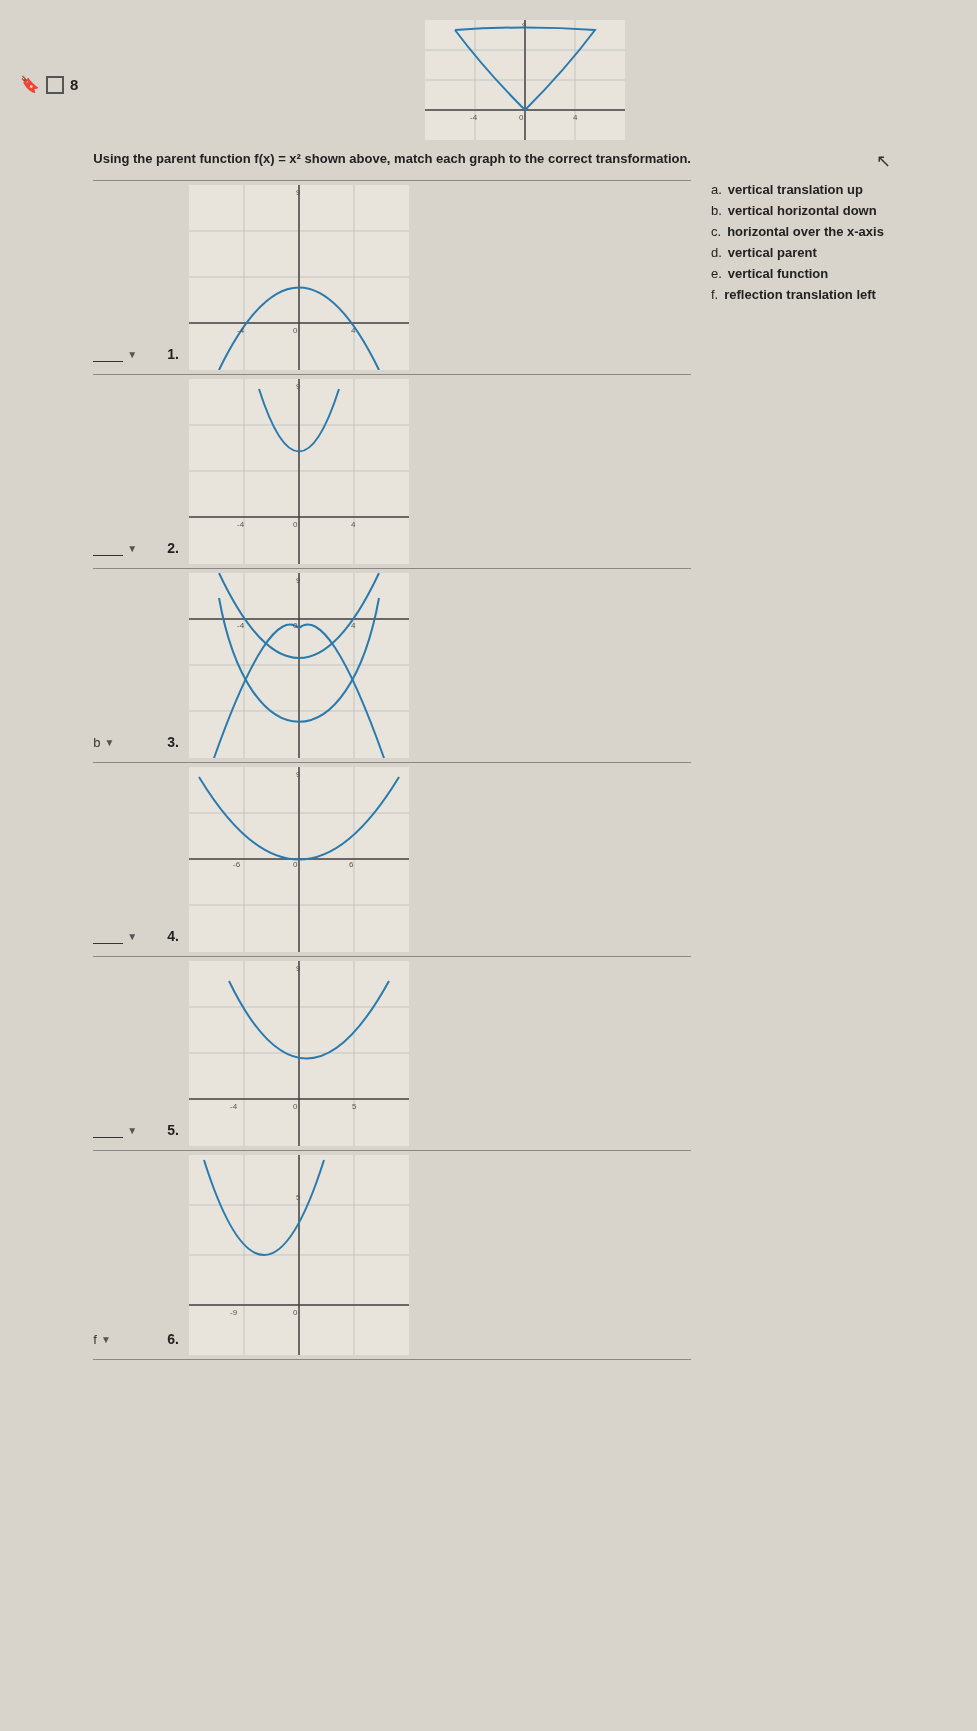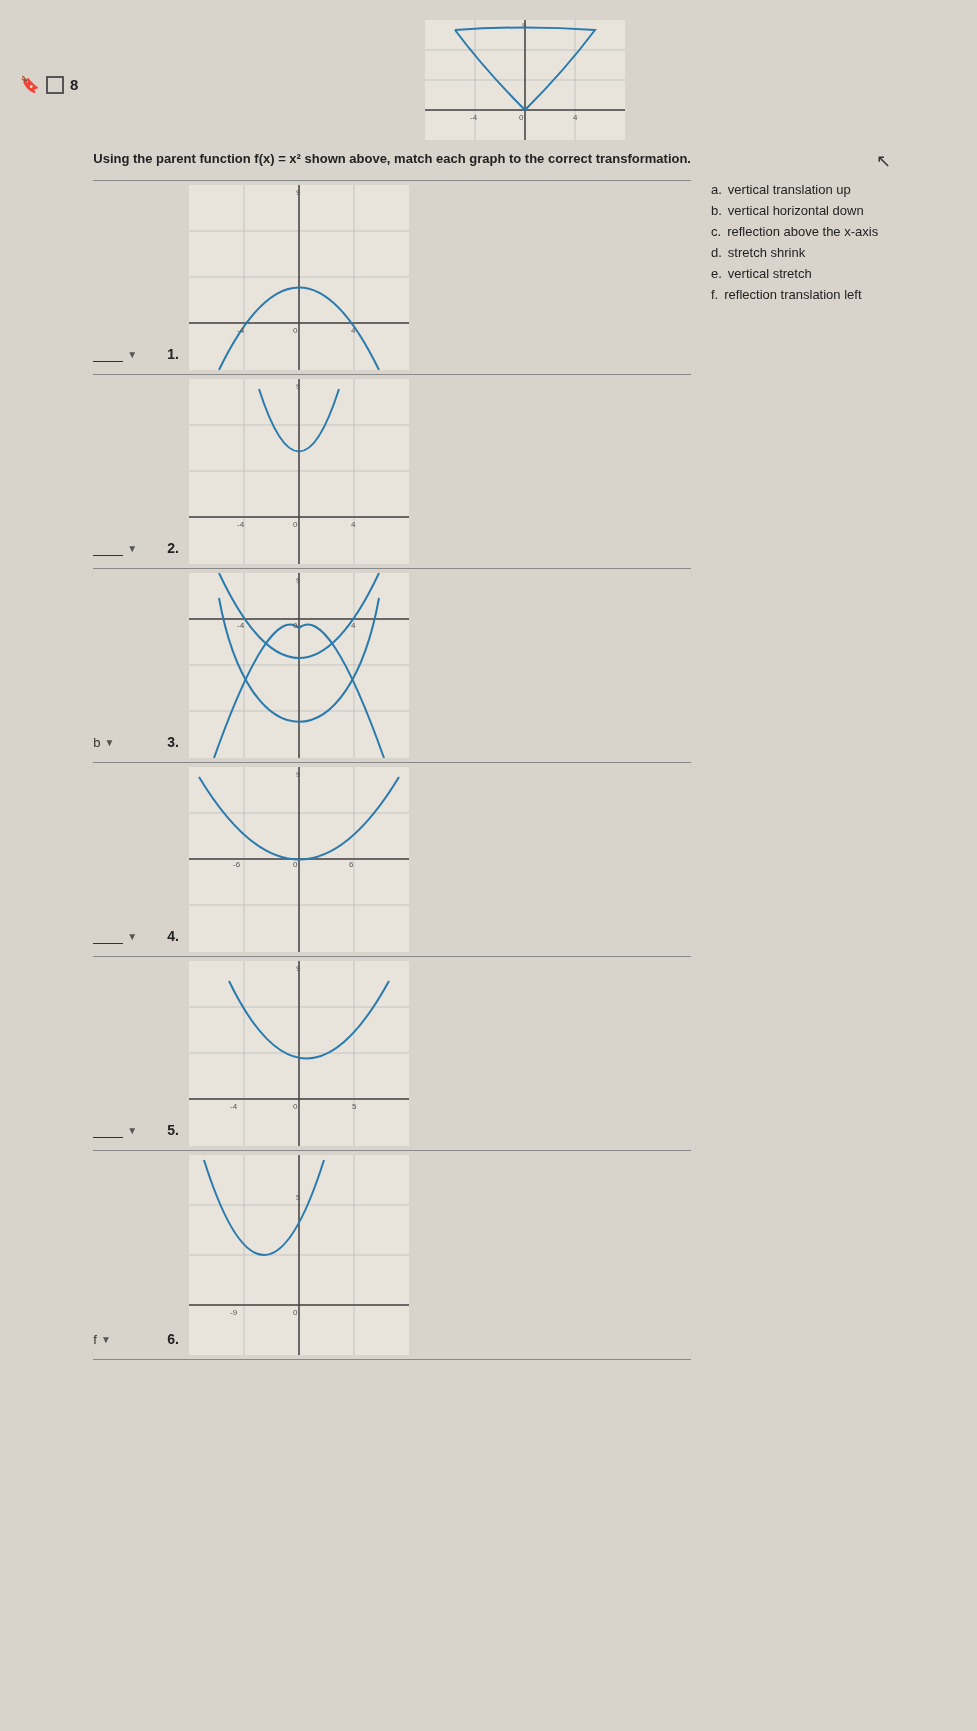--- a/index.html
+++ b/index.html
@@ -24,21 +24,21 @@
     }
     .transformations-list {
       margin-top: 10px;
       font-size: 13px;
     }
     .transformations-list .t-item {
       margin-bottom: 6px;
       display: flex;
       gap: 6px;
     }
-    .t-label { font-weight: normal; }
+    .t-label { font-weight: bold; }
     .graphs-column {
       display: flex;
       flex-direction: column;
       gap: 0px;
     }
     .answer-dropdown {
       display: flex;
       align-items: center;
       gap: 4px;
       min-width: 60px;
@@ -361,29 +361,29 @@
             <div class="t-item">
               <span>a.</span>
               <span class="t-label">vertical translation up</span>
             </div>
             <div class="t-item">
               <span>b.</span>
               <span class="t-label">vertical horizontal down</span>
             </div>
             <div class="t-item">
               <span>c.</span>
-              <span class="t-label">reflection above the x-axis</span>
+              <span class="t-label">horizontal over the x-axis</span>
             </div>
             <div class="t-item">
               <span>d.</span>
-              <span class="t-label">stretch shrink</span>
+              <span class="t-label">vertical parent</span>
             </div>
             <div class="t-item">
               <span>e.</span>
-              <span class="t-label">vertical stretch</span>
+              <span class="t-label">vertical function</span>
             </div>
             <div class="t-item">
               <span>f.</span>
               <span class="t-label">reflection translation left</span>
             </div>
           </div>
         </div>
       </div>
     </div>
   </div>

